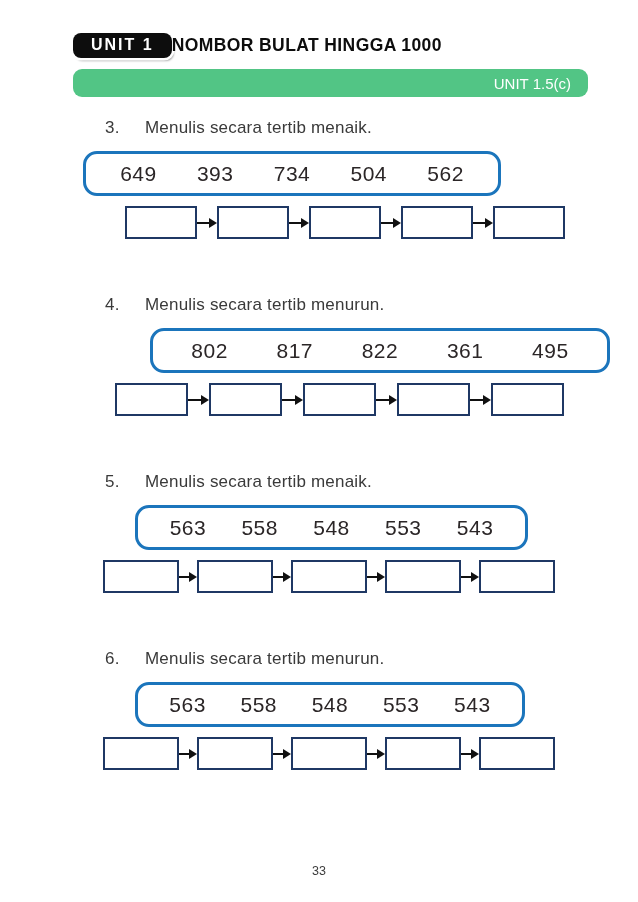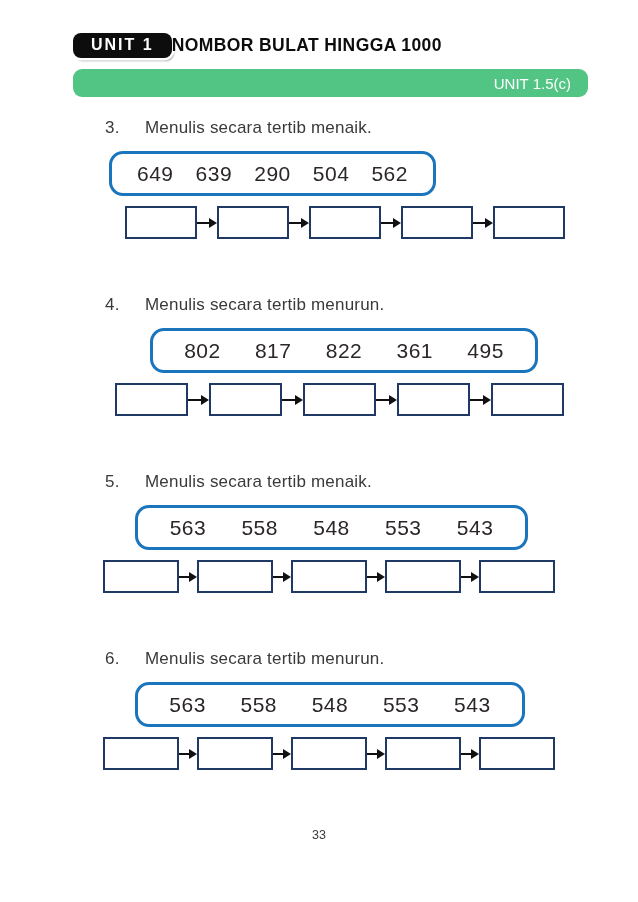--- a/index.html
+++ b/index.html
@@ -74,22 +74,22 @@
     border-radius: 14px;
     background: #ffffff;
     display: flex;
     align-items: center;
     justify-content: space-around;
     padding: 0 14px;
     font-size: 21px;
     color: #2b2627;
     letter-spacing: 0.5px;
   }
-  .ex-3 .pool { margin-left: 109px; width: 327px; }
-  .ex-4 .pool { margin-left: 150px; width: 388px; }
+  .ex-3 .pool { margin-left: 83px; width: 418px; }
+  .ex-4 .pool { margin-left: 150px; width: 460px; }
   .ex-5 .pool { margin-left: 135px; width: 393px; }
   .ex-6 .pool { margin-left: 135px; width: 390px; }
 
   .answer-row {
     margin-top: 10px;
     display: flex;
     align-items: center;
   }
   .ex-3 .answer-row { margin-left: 125px; }
   .ex-4 .answer-row { margin-left: 115px; }
@@ -124,21 +124,21 @@
     content: "";
     width: 0; height: 0;
     border-top: 5px solid transparent;
     border-bottom: 5px solid transparent;
     border-left: 8px solid #111111;
   }
 
   
   .page-number {
     position: absolute;
-    top: 828px;
+    top: 864px;
     left: 0;
     width: 100%;
     text-align: center;
     font-size: 12.5px;
     color: #3c3c3c;
   }
 </style>
 </head>
 <body style="--banner-green: #52c585; --pool-blue: #1b75bc; --answer-navy: #1f3864; --badge-black: #0d0d0d;">
 
@@ -155,22 +155,22 @@
 
   <div class="exercises">
 
     <div class="exercise ex-3">
       <div class="instruction">
         <span class="q-num">3.</span>
         <span>Menulis secara tertib menaik.</span>
       </div>
       <div class="pool">
         <span>649</span>
-        <span>639</span>
-        <span>290</span>
+        <span>393</span>
+        <span>734</span>
         <span>504</span>
         <span>562</span>
       </div>
       <div class="answer-row">
         <div class="answer-box"></div>
         <div class="arrow"></div>
         <div class="answer-box"></div>
         <div class="arrow"></div>
         <div class="answer-box"></div>
         <div class="arrow"></div>

